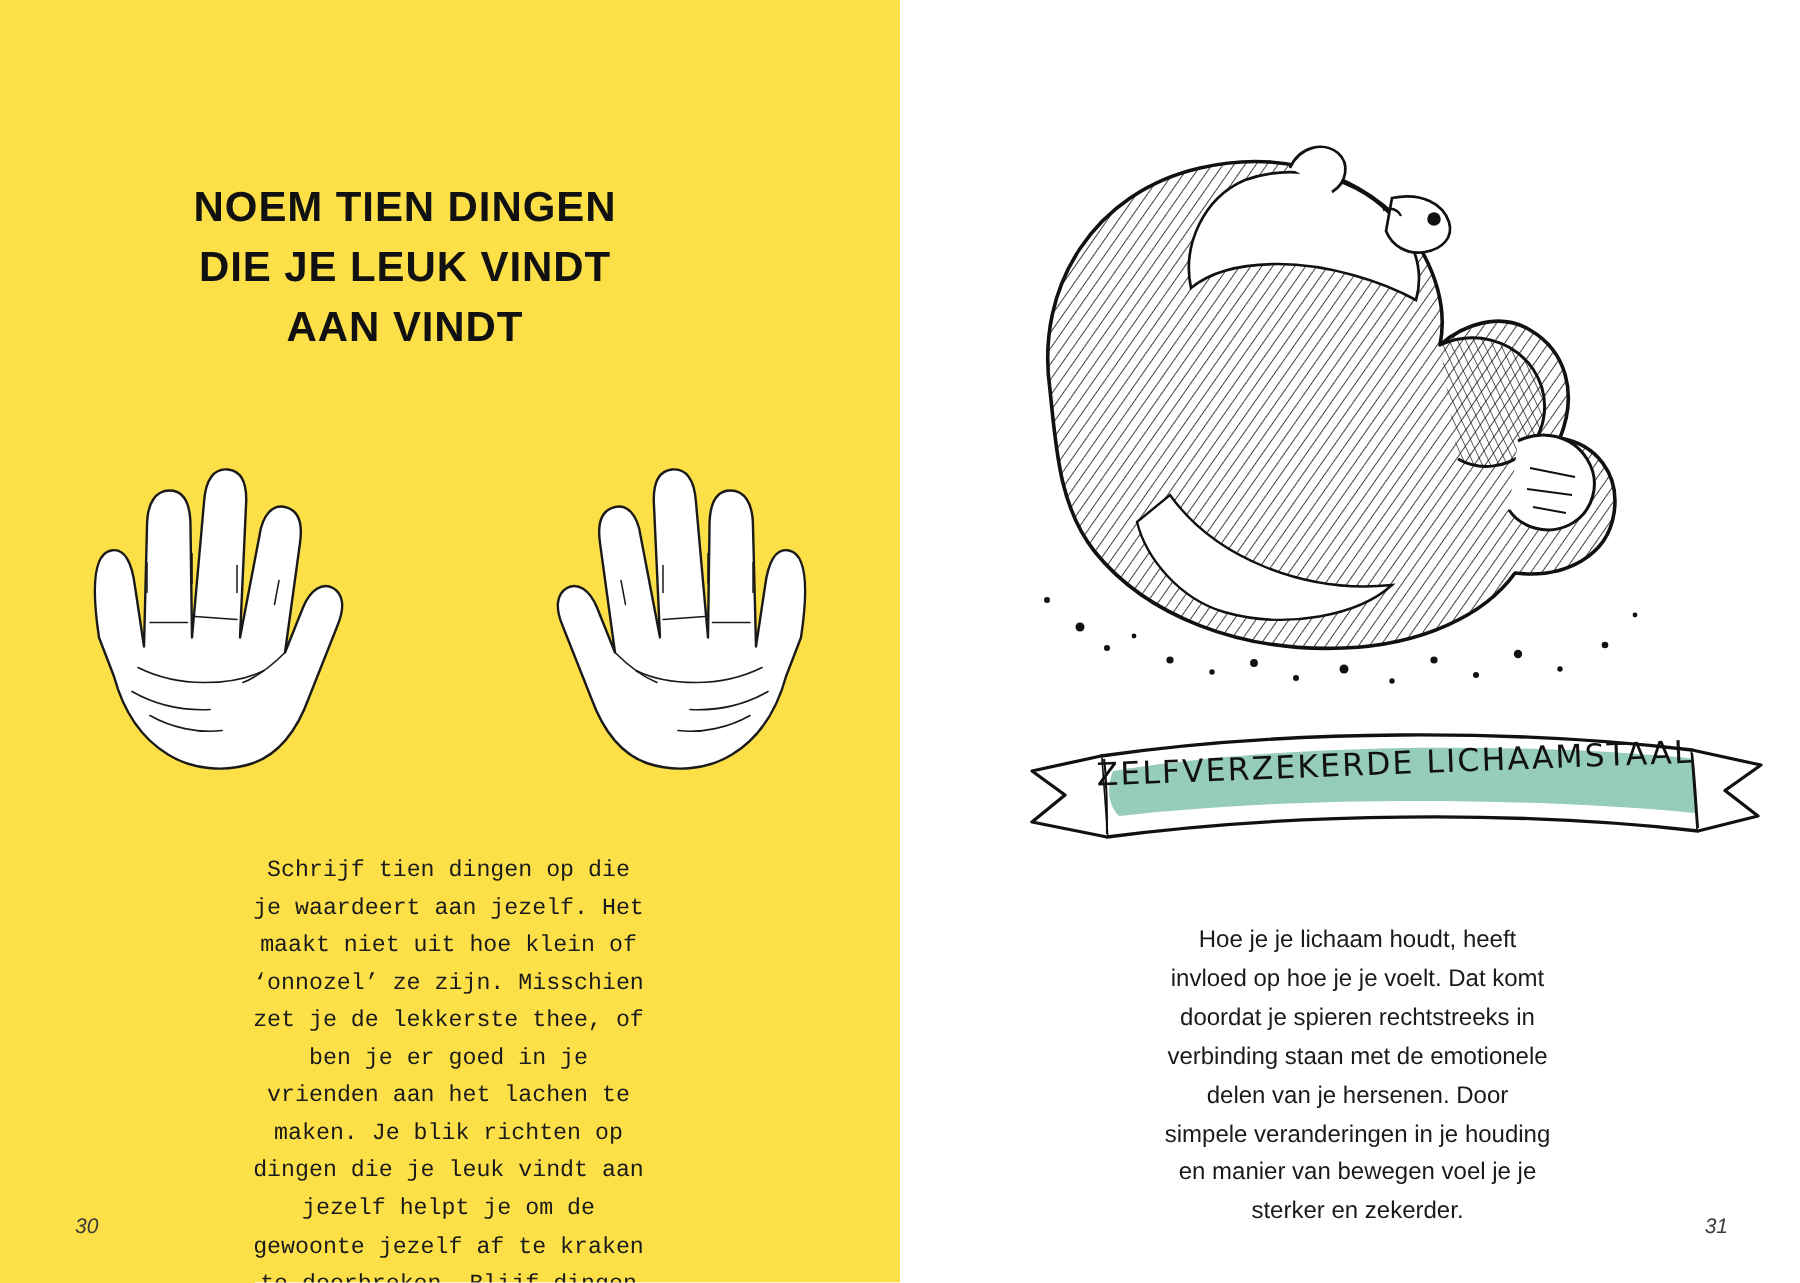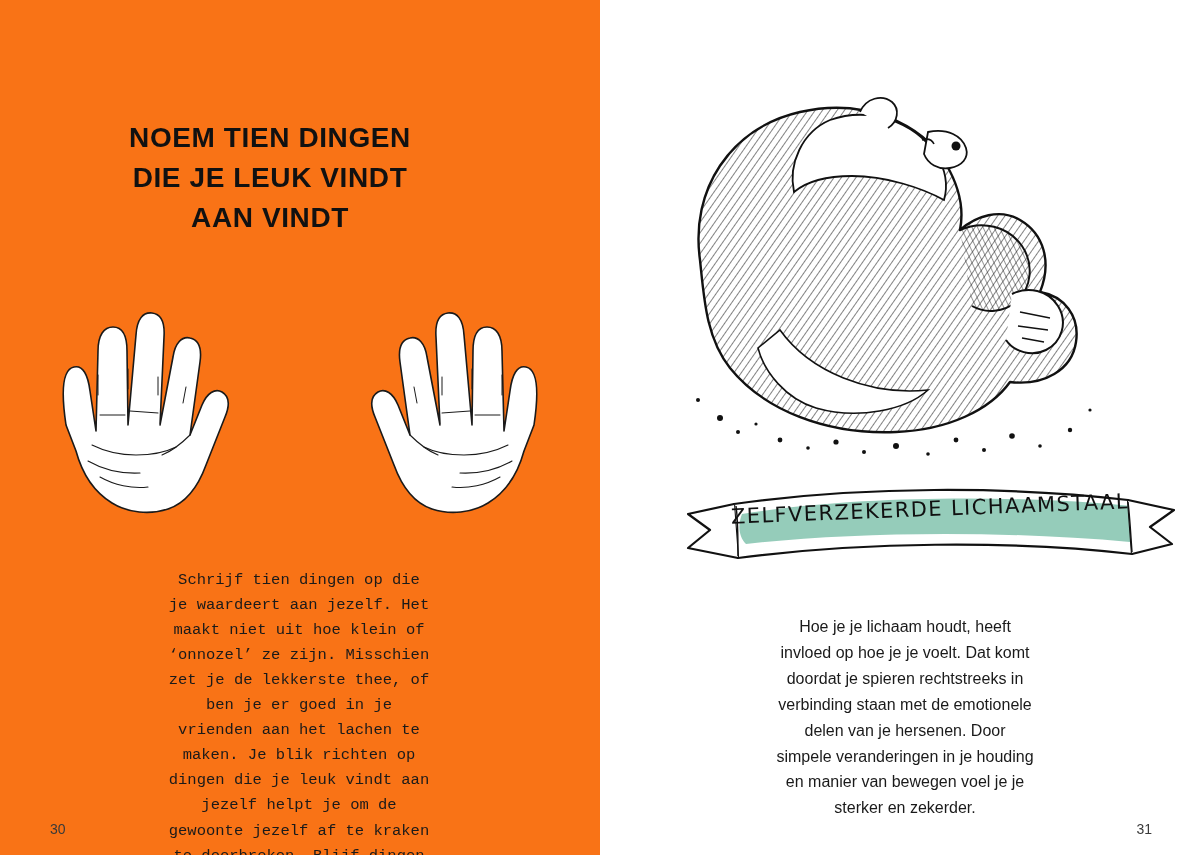--- a/index.html
+++ b/index.html
@@ -17,21 +17,21 @@
     position: relative;
     width: 1200px;
     height: 855px;
     display: flex;
   }
   
   .page-left {
     position: relative;
     width: 600px;
     height: 855px;
-    background: #f97316;
+    background: #fde047;
     box-sizing: border-box;
   }
   .page-right {
     position: relative;
     width: 600px;
     height: 855px;
     background: #ffffff;
     box-sizing: border-box;
   }
   .heading {
@@ -62,23 +62,24 @@
     top: 552px;
     width: 262px;
     font-size: 15.5px;
     line-height: 1.62;
     color: #1a1a1a;
     text-align: center;
     font-family: Liberation Mono, monospace;
   }
   .page-num {
     position: absolute;
-    bottom: 18px;
+    bottom: 30px;
     font-size: 14px;
     color: #3a3a3a;
+    font-style: italic;
   }
   .page-num.left { left: 50px; }
   .page-num.right { right: 48px; }
 
   
   .bear-wrap {
     position: absolute;
     top: 80px;
     left: 60px;
     width: 490px;

